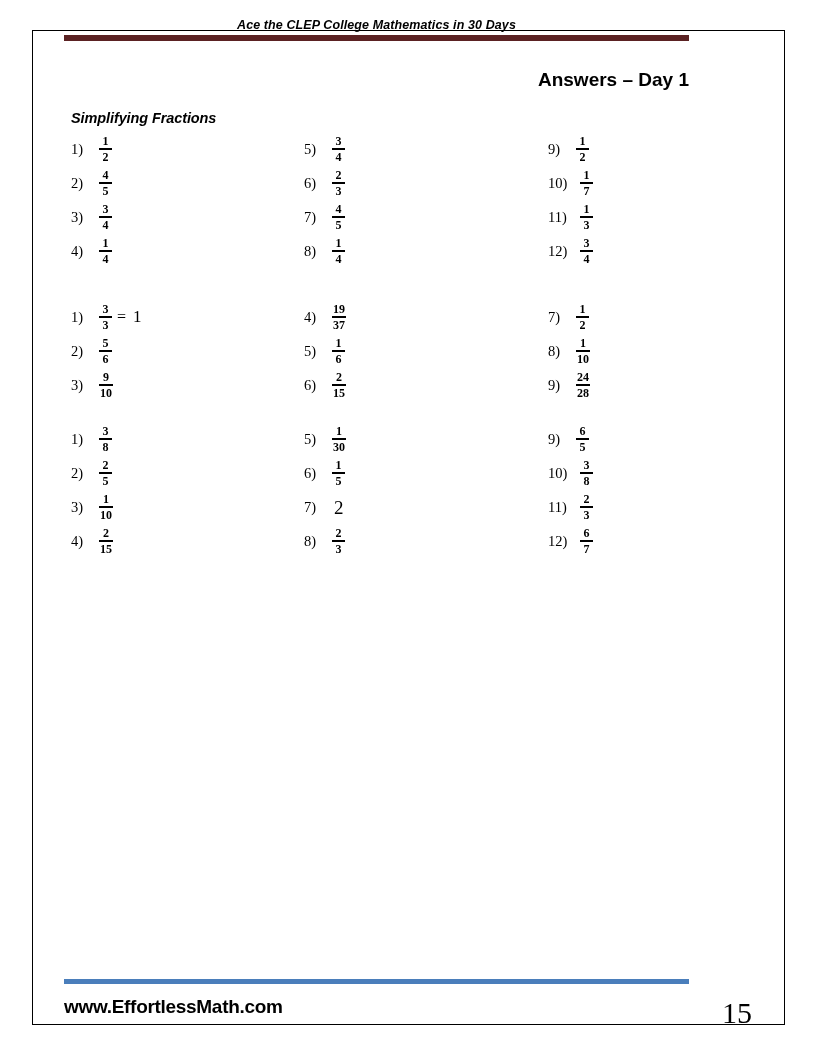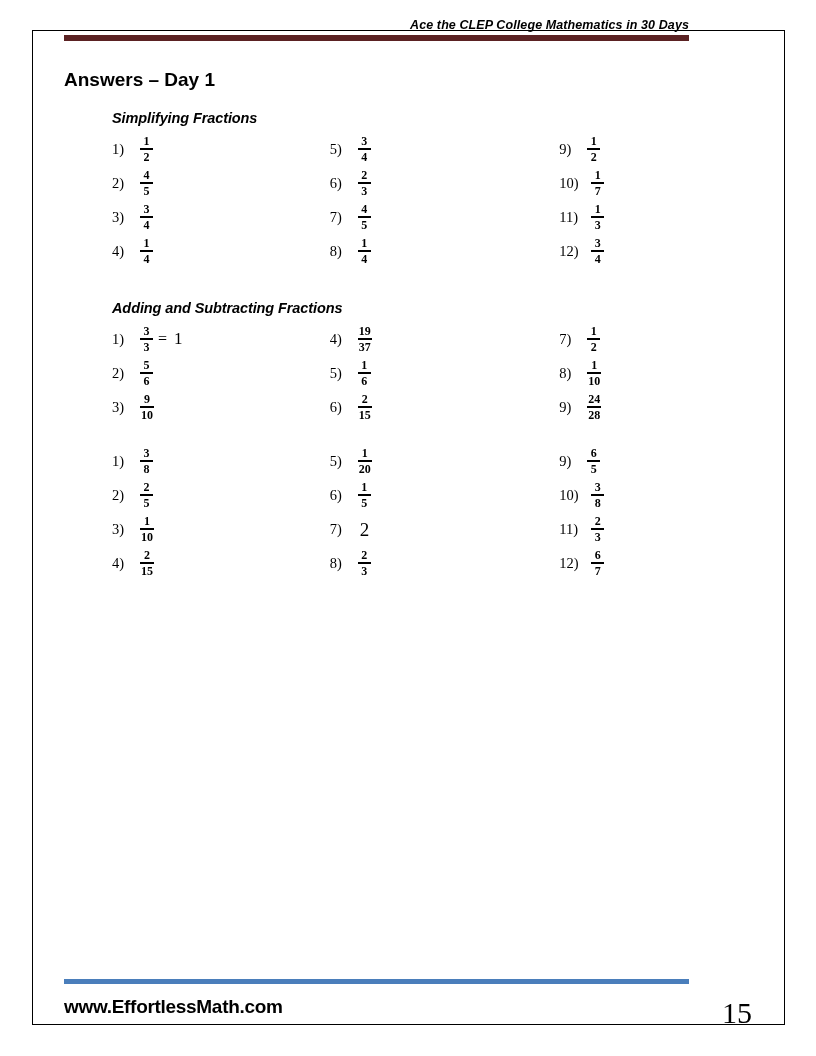--- a/index.html
+++ b/index.html
@@ -27,58 +27,57 @@
     box-sizing: border-box;
     background: #ffffff;
   }
 
   
   #running-header {
     position: absolute;
     left: 64px;
     top: 18px;
     width: 625px;
-    text-align: right;
+    text-align: center;
     font-size: 12.5px;
     font-weight: bold;
     font-style: italic;
     letter-spacing: 0.1px;
   }
   #header-rule {
     position: absolute;
     left: 64px;
     top: 35px;
     width: 625px;
     height: 6px;
     background: #5B2223;
   }
 
   
   #page-title {
     position: absolute;
     left: 64px;
     top: 69px;
     width: 625px;
-    text-align: left;
+    text-align: right;
     font-size: 19px;
     font-weight: bold;
   }
 
   
   #content {
     position: absolute;
     left: 64px;
     top: 110px;
     width: 640px;
   }
 
   .section {
     position: relative;
     margin-bottom: 6px;
-    margin-left: 41px;
   }
   .section-title {
     font-size: 14.5px;
     font-weight: bold;
     font-style: italic;
     margin: 0 0 6px 7px;
     letter-spacing: -0.1px;
   }
   .columns {
     position: relative;
@@ -294,21 +293,20 @@
               <span class="num">3</span>
               <span class="bar"></span>
               <span class="den">4</span>
             </span>
           </div>
         </div>
       </div>
     </div>
     <div class="spacer-md"></div>
     <div class="section">
-      <div class="section-title">Adding and Subtracting Fractions</div>
       <div class="columns">
         <div class="column col-1">
           <div class="answer-row">
             <span class="item-num">1)</span>
             <span class="frac">
               <span class="num">3</span>
               <span class="bar"></span>
               <span class="den">3</span>
             </span>
             <span class="equals">=</span>
@@ -421,21 +419,21 @@
               <span class="den">15</span>
             </span>
           </div>
         </div>
         <div class="column col-2">
           <div class="answer-row">
             <span class="item-num">5)</span>
             <span class="frac">
               <span class="num">1</span>
               <span class="bar"></span>
-              <span class="den">20</span>
+              <span class="den">30</span>
             </span>
           </div>
           <div class="answer-row">
             <span class="item-num">6)</span>
             <span class="frac">
               <span class="num">1</span>
               <span class="bar"></span>
               <span class="den">5</span>
             </span>
           </div>

